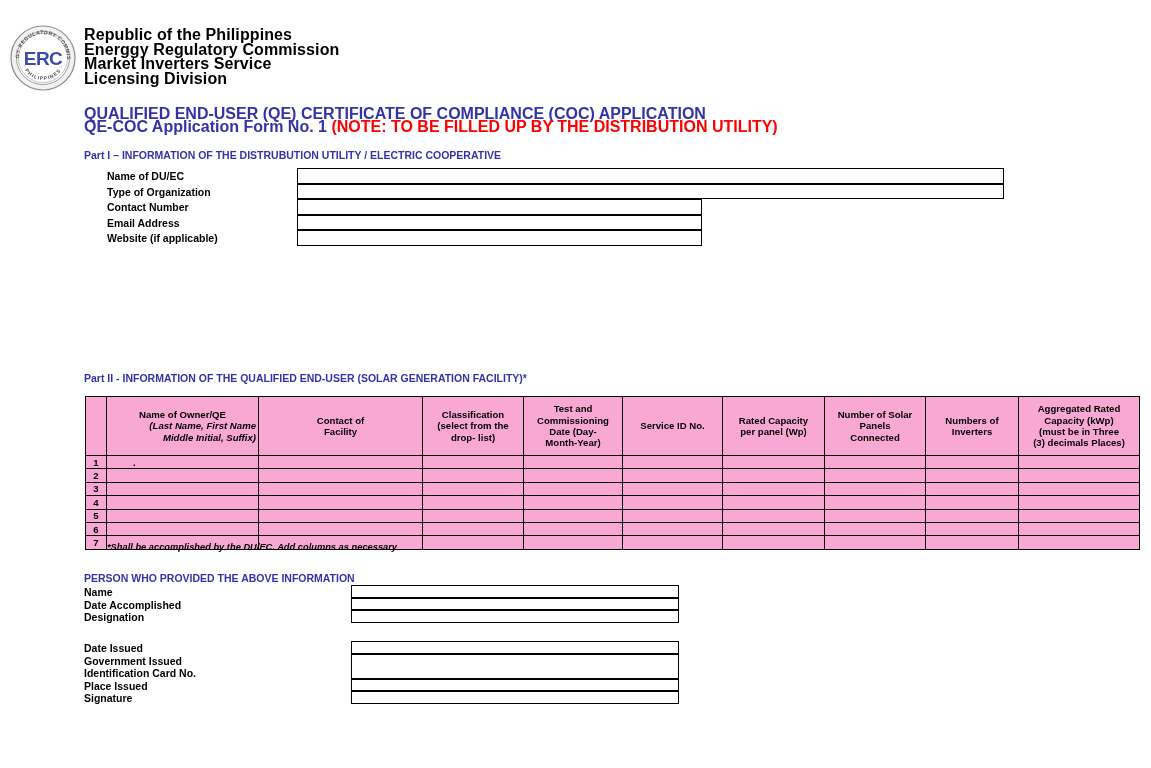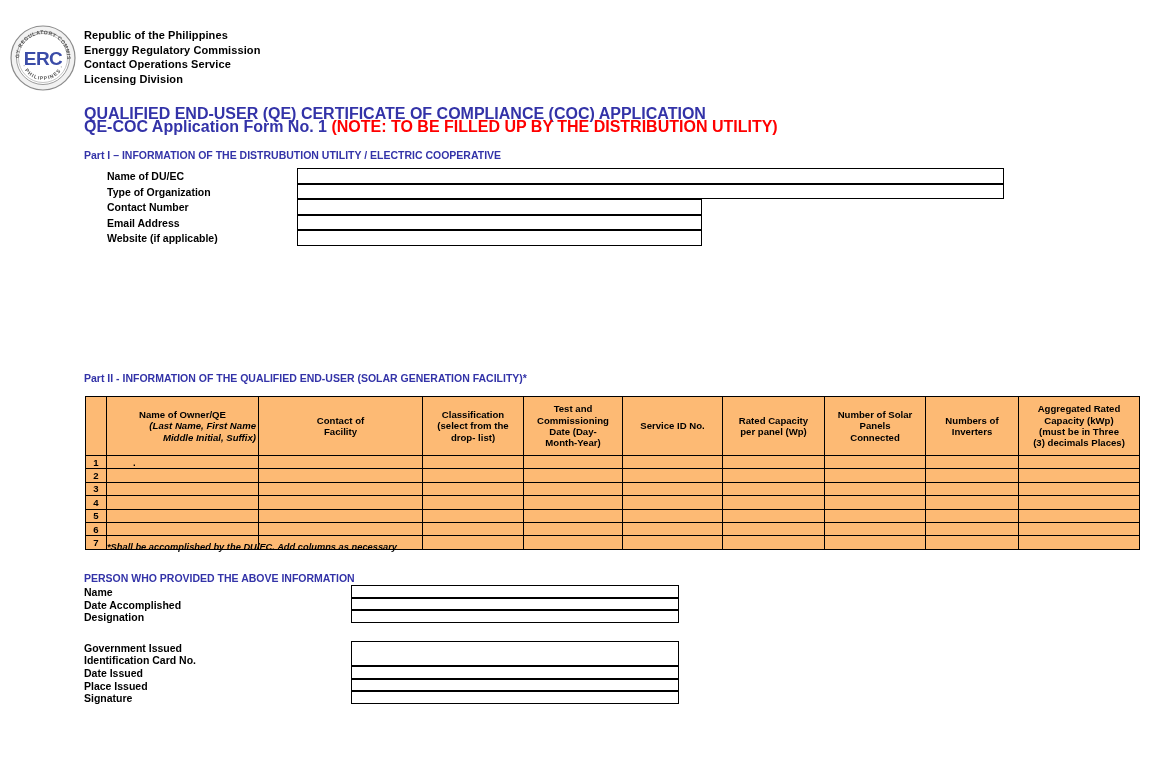--- a/index.html
+++ b/index.html
@@ -23,21 +23,21 @@
     width: 1151px; height: 105px;
   }
   #erc-seal {
     position: absolute;
     left: 9px; top: 24px;
     width: 68px; height: 68px;
   }
   #agency-lines {
     position: absolute;
     left: 84px; top: 28px;
-    font-size: 11px;
+    font-size: 16px;
     font-weight: bold;
     line-height: 14.6px;
     letter-spacing: 0.1px;
     color: #000;
   }
   #agency-lines div { white-space: nowrap; }
 
   
   #title-block {
     position: absolute;
@@ -102,21 +102,21 @@
     white-space: nowrap;
   }
 
   #qe-table {
     position: absolute;
     left: 85px;
     top: 396px;
     width: 1054px;
     border-collapse: collapse;
     table-layout: fixed;
-    background: #fdba74;
+    background: #f9a8d4;
   }
   #qe-table th, #qe-table td {
     border: 1px solid #000;
     padding: 0;
     font-size: 9.6px;
     font-weight: bold;
     text-align: center;
     vertical-align: middle;
     line-height: 11.3px;
   }
@@ -219,21 +219,21 @@
       <text font-family="'Liberation Sans', sans-serif" font-size="5.1" font-weight="bold" fill="#555555" letter-spacing="1">
         <textPath href="#arcBot" startOffset="50%" text-anchor="middle">· PHILIPPINES ·</textPath>
       </text>
       <text x="34" y="40.5" text-anchor="middle" font-family="'Liberation Sans', sans-serif" font-size="19" font-weight="bold" fill="#3B4CA8" letter-spacing="-0.6">ERC</text>
     </svg>
   </div>
 
   <div id="agency-lines">
     <div>Republic of the Philippines</div>
     <div>Energgy Regulatory Commission</div>
-    <div>Contact Operations Service</div>
+    <div>Market Inverters Service</div>
     <div>Licensing Division</div>
   </div>
 </div>
 
 <div id="title-block">
   <div>QUALIFIED END-USER (QE) CERTIFICATE OF COMPLIANCE (COC) APPLICATION</div>
   <div><span>QE-COC Application Form No. 1 </span><span class="note-red">(NOTE: TO BE FILLED UP BY THE DISTRIBUTION UTILITY)</span></div>
 </div>
 
 <div id="part1-heading">Part I – INFORMATION OF THE DISTRUBUTION UTILITY / ELECTRIC COOPERATIVE</div>
@@ -439,32 +439,32 @@
     <div class="plabel">Date Accomplished</div>
     <div class="pbox"></div>
   </div>
   <div class="prow">
     <div class="plabel">Designation</div>
     <div class="pbox"></div>
   </div>
 </div>
 
 <div id="gov-block">
+  <div class="prow">
+    <div class="plabel">Date Issued</div>
+    <div class="pbox"></div>
+  </div>
   <div class="prow tall">
     <div class="plabel">
       <div>Government Issued</div>
       <div>Identification Card No.</div>
     </div>
     <div class="pbox tall"></div>
   </div>
   <div class="prow">
-    <div class="plabel">Date Issued</div>
-    <div class="pbox"></div>
-  </div>
-  <div class="prow">
     <div class="plabel">Place Issued</div>
     <div class="pbox"></div>
   </div>
   <div class="prow">
     <div class="plabel">Signature</div>
     <div class="pbox"></div>
   </div>
 </div>
 
 </body></html>

